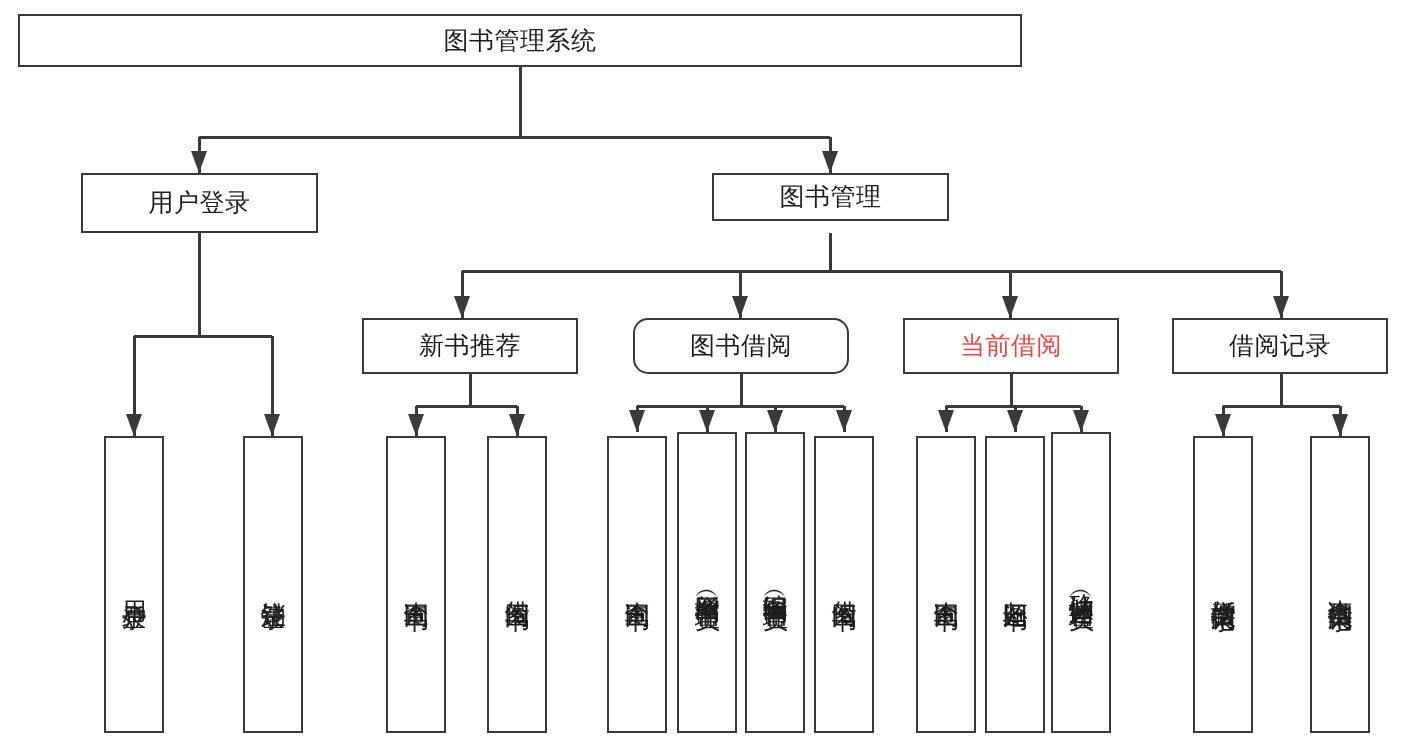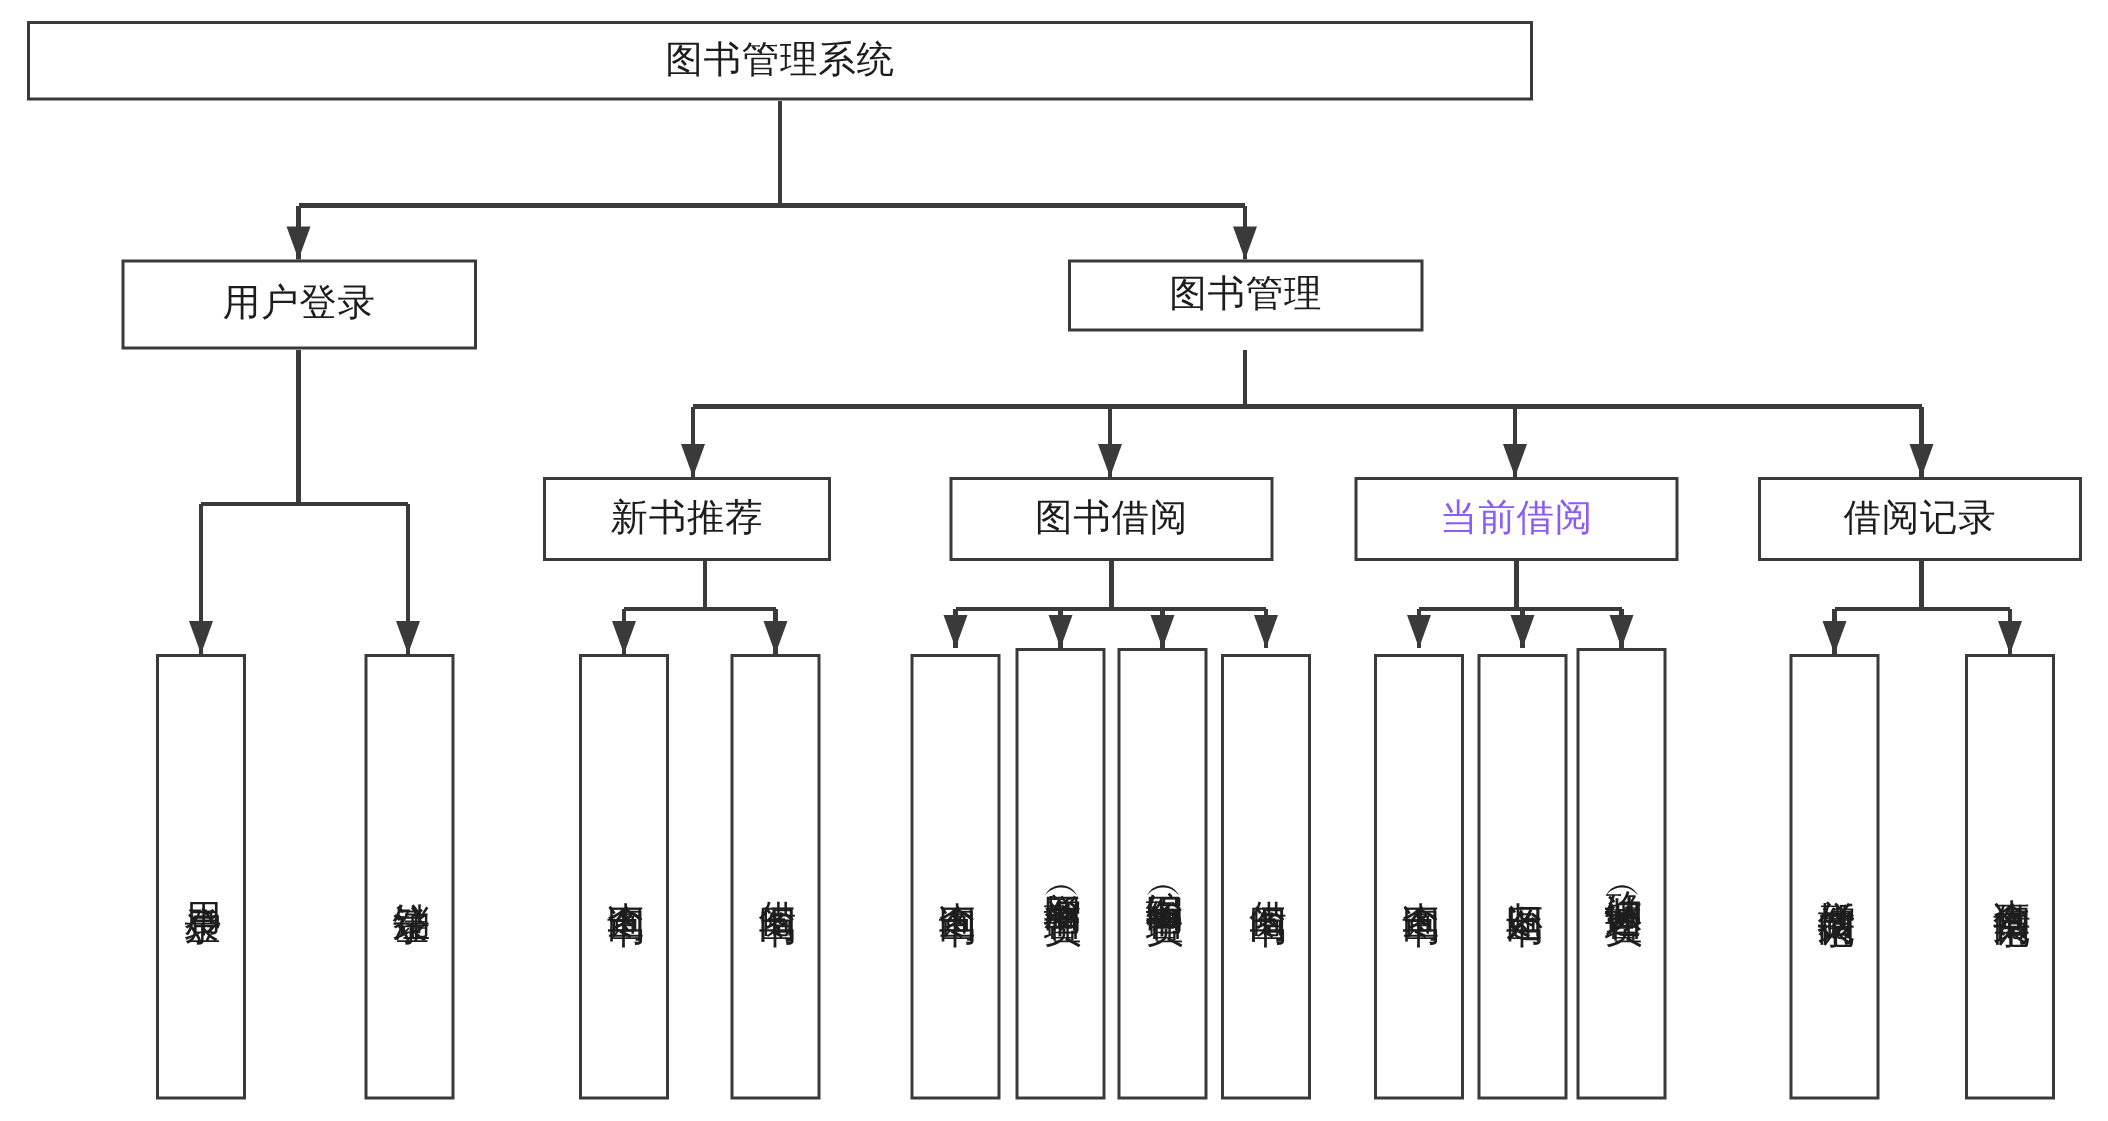--- a/index.html
+++ b/index.html
@@ -141,28 +141,28 @@
   <div id="nodes-layer">
       <div class="node root horiz" style="left: 18px; top: 14px; width: 1004px; height: 53px; border-color: rgb(58, 58, 58);">
         <span class="label" style="color: rgb(29, 29, 29);">图书管理系统</span>
       </div>
       <div class="node level2 horiz" style="left: 81px; top: 173px; width: 237px; height: 60px; border-color: rgb(58, 58, 58);">
         <span class="label" style="color: rgb(29, 29, 29);">用户登录</span>
       </div>
       <div class="node level2 horiz" style="left: 712px; top: 173px; width: 237px; height: 48px; border-color: rgb(58, 58, 58);">
         <span class="label" style="color: rgb(29, 29, 29);">图书管理</span>
       </div>
-      <div class="node level3 horiz" style="left: 362px; top: 318px; width: 192px; height: 56px; border-color: rgb(58, 58, 58);">
+      <div class="node level3 horiz" style="left: 362px; top: 318px; width: 216px; height: 56px; border-color: rgb(58, 58, 58);">
         <span class="label" style="color: rgb(29, 29, 29);">新书推荐</span>
       </div>
-      <div class="node level3 horiz" style="left: 633px; top: 318px; width: 216px; height: 56px; border-color: rgb(58, 58, 58);">
+      <div class="node level3 horiz" style="left: 633px; top: 318px; width: 216px; height: 56px; border-color: rgb(58, 58, 58); border-radius: 15px;">
         <span class="label" style="color: rgb(29, 29, 29);">图书借阅</span>
       </div>
       <div class="node level3 horiz" style="left: 903px; top: 318px; width: 216px; height: 56px; border-color: rgb(58, 58, 58);">
-        <span class="label" style="color: #8b5cf6;">当前借阅</span>
+        <span class="label" style="color: #ef4444;">当前借阅</span>
       </div>
       <div class="node level3 horiz" style="left: 1172px; top: 318px; width: 216px; height: 56px; border-color: rgb(58, 58, 58);">
         <span class="label" style="color: rgb(29, 29, 29);">借阅记录</span>
       </div>
       <div class="node leaf vert" style="left: 104px; top: 436px; width: 60px; height: 297px; border-color: rgb(58, 58, 58);">
         <span class="label" style="color: rgb(29, 29, 29);">用户登录</span>
       </div>
       <div class="node leaf vert" style="left: 243px; top: 436px; width: 60px; height: 297px; border-color: rgb(58, 58, 58);">
         <span class="label" style="color: rgb(29, 29, 29);">注销登录</span>
       </div>

